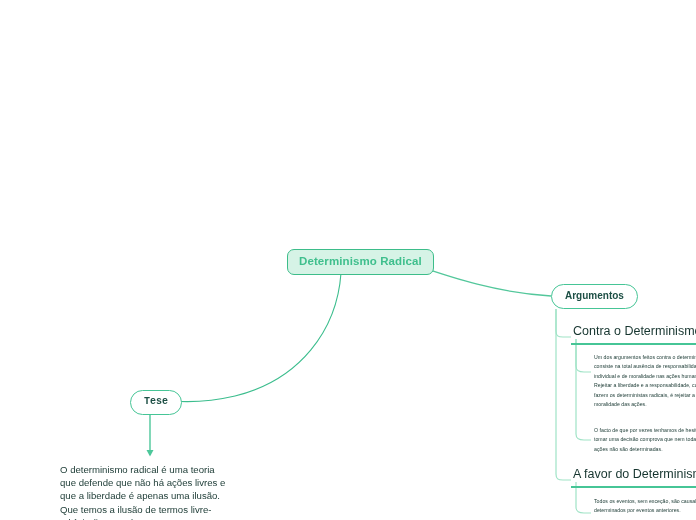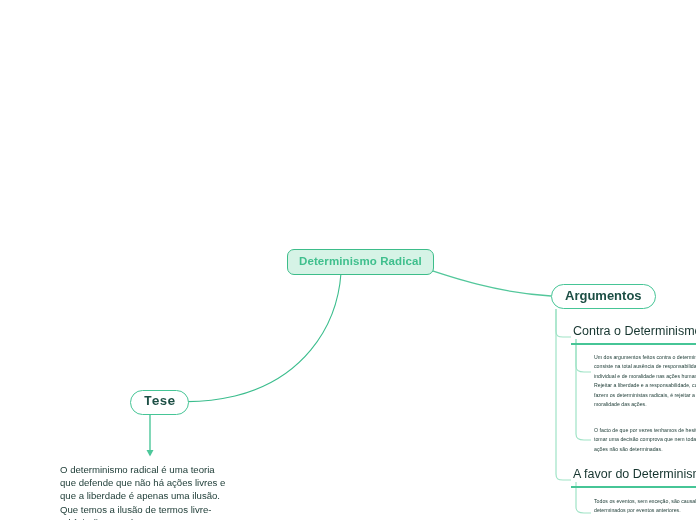--- a/index.html
+++ b/index.html
@@ -51,21 +51,21 @@
 
   
   .pill-node {
     position: absolute;
     box-sizing: border-box;
     padding: 5px 13px 6px 13px;
     border: 1.3px solid #46c596;
     border-radius: 14px;
     background: #ffffff;
     color: #1d4f45;
-    font-size: 13px;
+    font-size: 10px;
     font-weight: bold;
     white-space: nowrap;
     line-height: 12px;
   }
   .pill-tese { left: 130px; top: 390px; font-family: Liberation Mono, monospace; }
   .pill-argumentos { left: 551px; top: 284px; }
 
   
   .head-node {
     position: absolute;

